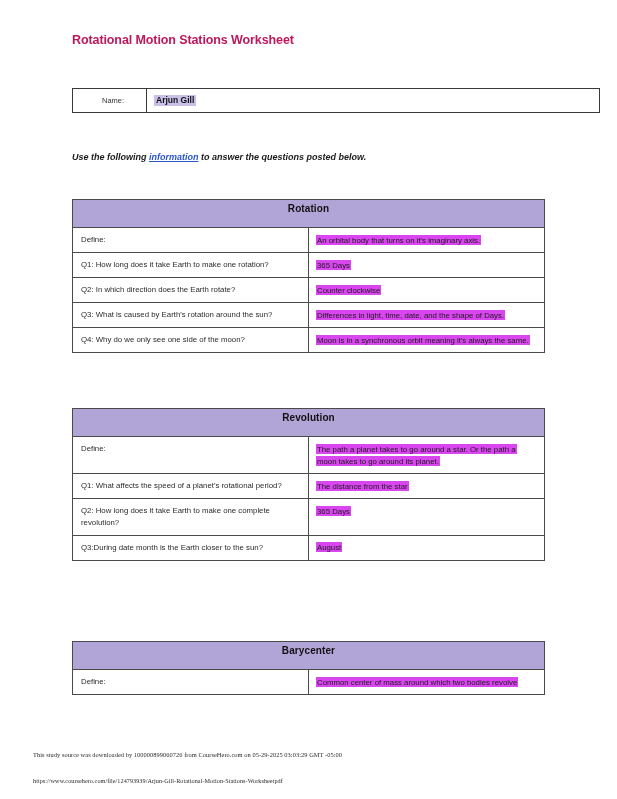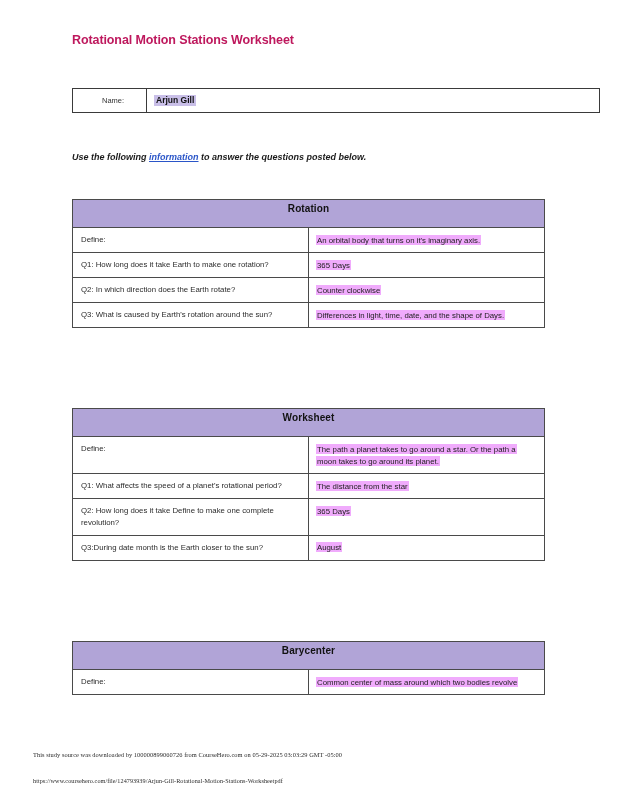--- a/index.html
+++ b/index.html
@@ -124,21 +124,21 @@
     color: #2b2b2b;
     padding: 6px 8px 6px 8px !important;
   }
   .a-cell {
     font-size: 7.8px;
     line-height: 1.55;
     color: #1c1c1c;
     padding: 6px 7px 6px 7px !important;
   }
   .hl {
-    background: #f0abfc;
+    background: #d946ef;
     padding: 0.5px 1px;
     box-decoration-break: clone;
     -webkit-box-decoration-break: clone;
   }
 
   
   #table-rotation   { top: 163px; margin-top: 36px; }
   #table-revolution { top: 408px; }
   #table-barycenter { top: 641px; }
 
@@ -204,42 +204,48 @@
         <td class="a-cell">
           <span class="hl">Counter clockwise</span>
         </td>
       </tr>
       <tr>
         <td class="q-cell">Q3: What is caused by Earth's rotation around the sun?</td>
         <td class="a-cell">
           <span class="hl">Differences in light, time, date, and the shape of Days.</span>
         </td>
       </tr>
+      <tr>
+        <td class="q-cell">Q4: Why do we only see one side of the moon?</td>
+        <td class="a-cell">
+          <span class="hl">Moon is in a synchronous orbit meaning it's always the same.</span>
+        </td>
+      </tr>
     </tbody>
   </table>
 
   <table class="wtable" id="table-revolution">
     <tbody>
       <tr>
-        <td class="sec-header" colspan="2">Worksheet</td>
+        <td class="sec-header" colspan="2">Revolution</td>
       </tr>
       <tr>
         <td class="q-cell">Define:</td>
         <td class="a-cell">
           <span class="hl">The path a planet takes to go around a star. Or the path a moon takes to go around its planet.</span>
         </td>
       </tr>
       <tr>
         <td class="q-cell">Q1: What affects the speed of a planet's rotational period?</td>
         <td class="a-cell">
           <span class="hl">The distance from the star</span>
         </td>
       </tr>
       <tr>
-        <td class="q-cell">Q2: How long does it take Define to make one complete revolution?</td>
+        <td class="q-cell">Q2: How long does it take Earth to make one complete revolution?</td>
         <td class="a-cell">
           <span class="hl">365 Days</span>
         </td>
       </tr>
       <tr>
         <td class="q-cell">Q3:During date month is the Earth closer to the sun?</td>
         <td class="a-cell">
           <span class="hl">August</span>
         </td>
       </tr>

